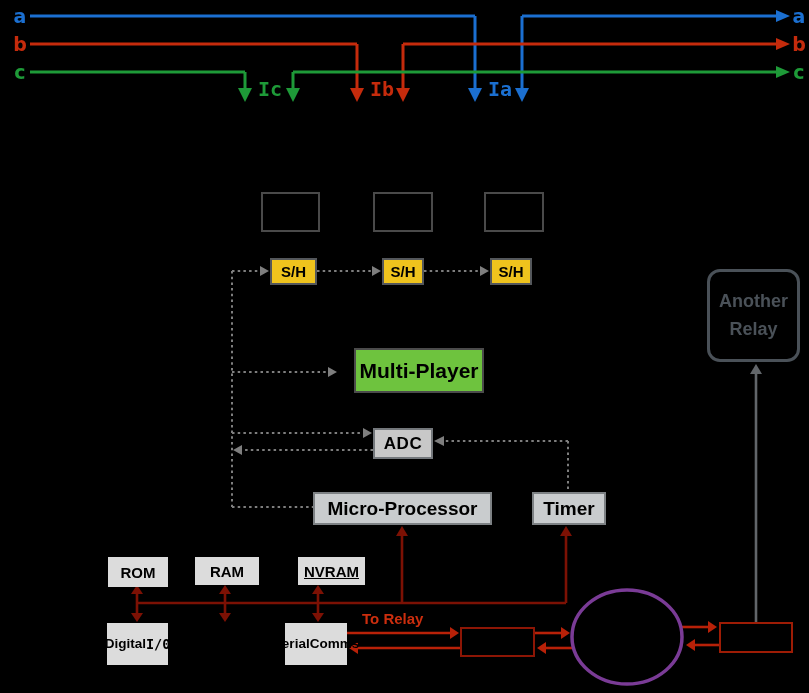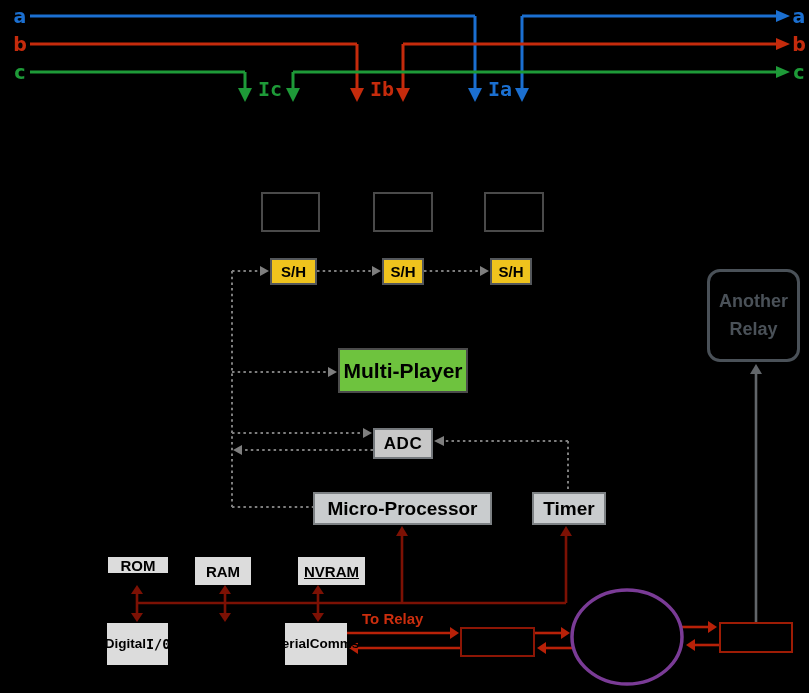--- a/index.html
+++ b/index.html
@@ -5,21 +5,21 @@
   html,body{margin:0;padding:0;background:#000;}
   .stage{position:relative;width:809px;height:693px;background:#000;overflow:hidden;
          font-family:"Liberation Sans",sans-serif;}
   .stage svg{position:absolute;left:0;top:0;}
 
   .abs{position:absolute;box-sizing:border-box;display:flex;align-items:center;
        justify-content:center;text-align:center;font-weight:bold;}
 
   .ebox{border:2px solid var(--box-outline);background:transparent;}
   .shbox{background:var(--sh-fill);border:2px solid #54575b;color:#000;font-size:15px;}
-  #mux{background:var(--mux-fill);border:2px solid #4b4b4b;color:#000;font-size:21px;}
+  #mux{background:var(--mux-fill);border:2px solid #4b4b4b;color:#000;font-size:21px;margin-left:16px;}
   #adc{background:var(--chip-fill);border:2px solid #73777b;color:#000;font-size:17px;letter-spacing:.5px;}
   #mp,#timer{background:#c9ccce;border:2px solid #7d8184;color:#000;font-size:19px;}
   .mem{background:var(--mem-fill);color:#000;font-size:15px;}
   .io{background:var(--mem-fill);color:#000;font-size:13.5px;line-height:1.4;flex-direction:row;text-align:right;}
   .mono{font-family:"DejaVu Sans Mono",monospace;}
   #relay{border:3px solid var(--relay);border-radius:16px;color:var(--relay);
          font-size:18px;line-height:1.55;flex-direction:column;background:transparent;}
   .tr{border:2.5px solid #8d1605;background:transparent;}
   #tr-right{border-color:#9e1c05;}
 
@@ -148,22 +148,22 @@
   <div class="abs shbox" style="left:382px;top:258px;width:42px;height:27px;">S/H</div>
   <div class="abs shbox" style="left:490px;top:258px;width:42px;height:27px;">S/H</div>
 
   <div class="abs" id="mux" style="left:338px;top:348px;width:130px;height:45px;">Multi-Player</div>
 
   <div class="abs" id="adc" style="left:373px;top:428px;width:60px;height:31px;">ADC</div>
 
   <div class="abs" id="mp" style="left:313px;top:492px;width:179px;height:33px;">Micro-Processor</div>
   <div class="abs" id="timer" style="left:532px;top:492px;width:74px;height:33px;">Timer</div>
 
-  <div class="abs mem" style="left:108px;top:557px;width:60px;height:16px;">ROM</div>
-  <div class="abs mem" style="left:195px;top:557px;width:56px;height:28px;">RAM</div>
+  <div class="abs mem" style="left:108px;top:557px;width:60px;height:30px;">ROM</div>
+  <div class="abs mem" style="left:195px;top:557px;width:64px;height:28px;">RAM</div>
   <div class="abs mem" style="left:298px;top:557px;width:67px;height:28px;text-decoration:underline;">NVRAM</div>
 
   <div class="abs io" style="left:107px;top:623px;width:61px;height:42px;">
     <span>Digital</span>
     <span class="mono">I/0</span>
   </div>
   <div class="abs io" style="left:285px;top:623px;width:62px;height:42px;">
     <span>Serial</span>
     <span>Comms</span>
   </div>

